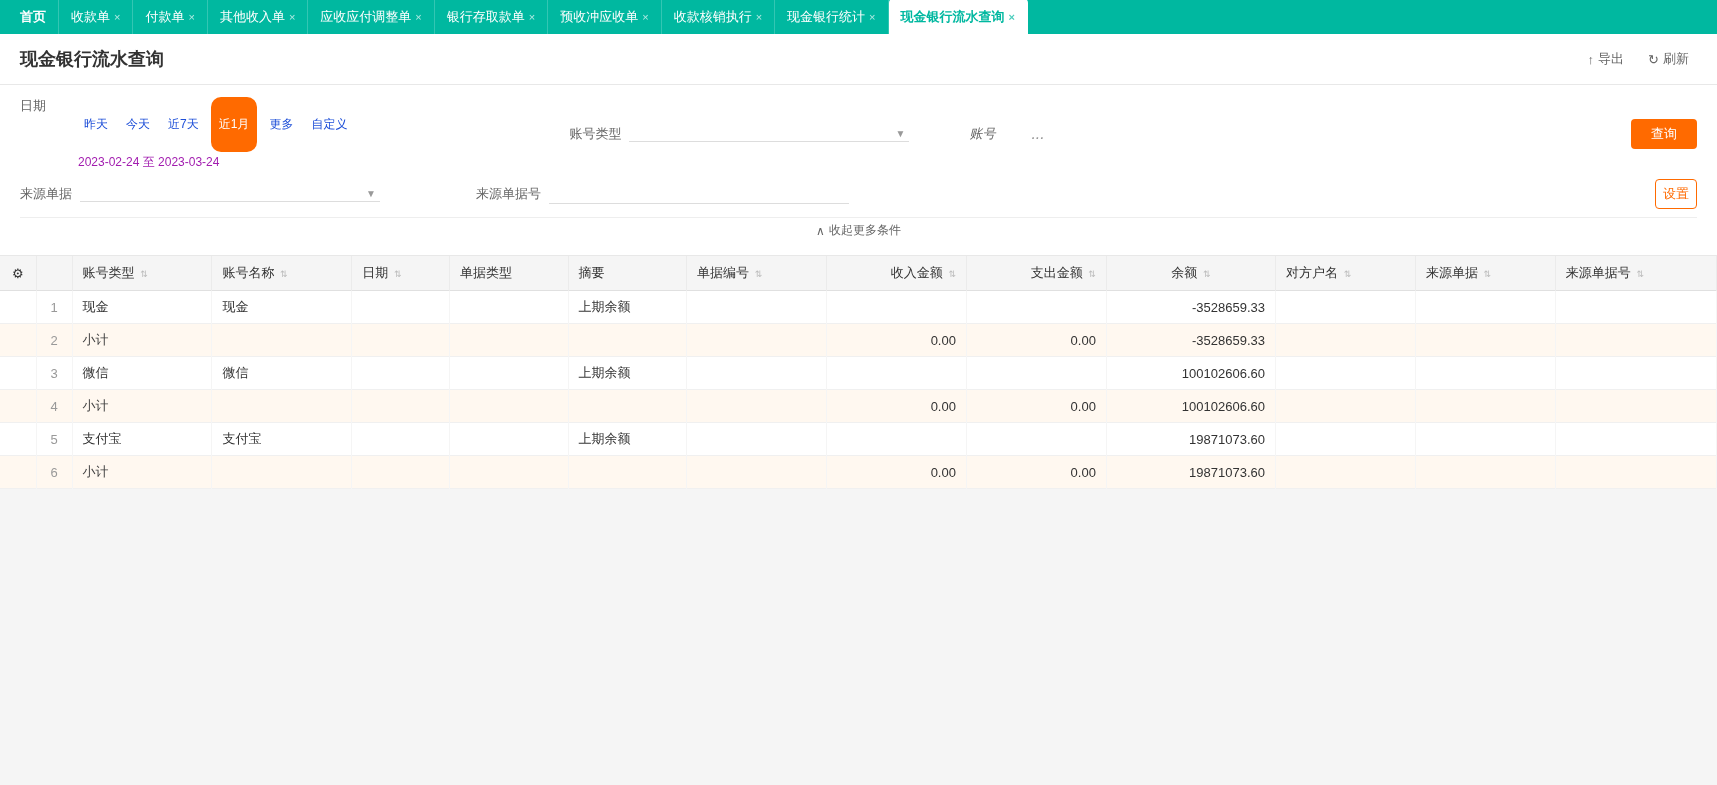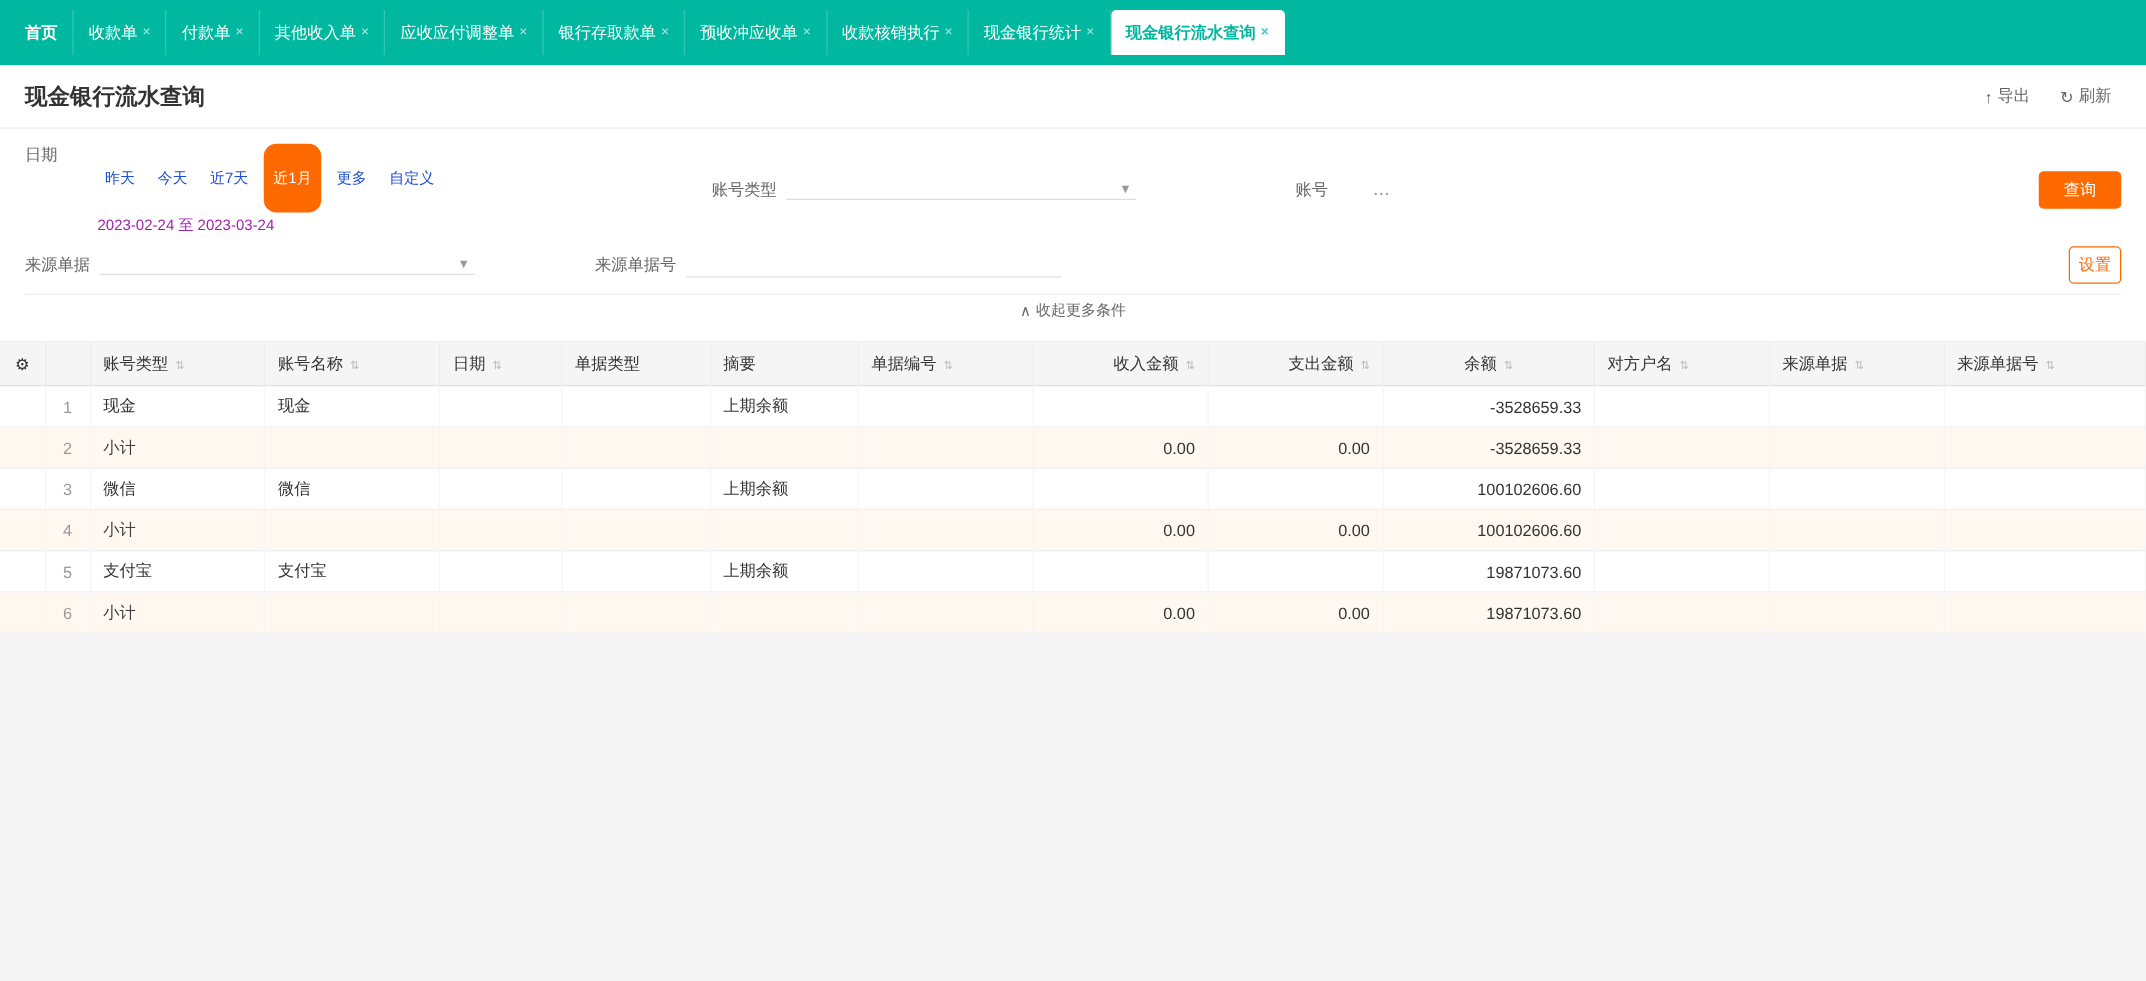--- a/index.html
+++ b/index.html
@@ -3,21 +3,21 @@
   <meta charset="utf-8">
   <style>
     * { box-sizing: border-box; margin: 0; padding: 0; font-family: 'Microsoft YaHei', Arial, sans-serif; }
     body { background: #f5f5f5; font-size: 13px; color: #333; }
 
     
     .top-nav {
       background: #00b8a0;
       display: flex;
       align-items: center;
-      height: 52px;
+      height: 34px;
       padding: 0 8px;
       gap: 0;
     }
     .nav-tab {
       display: flex; align-items: center; height: 36px;
       padding: 0 12px; color: #fff; cursor: pointer; white-space: nowrap; font-size: 13px;
       border-right: 1px solid rgba(255,255,255,0.2);
       gap: 4px;
     }
     .nav-tab.home { font-weight: bold; }
@@ -204,21 +204,21 @@
     </div>
 
     <div style="display:flex;align-items:center;gap:8px;margin-left:200px;">
       <span class="filter-label">账号类型</span>
       <div class="filter-select" style="min-width:280px;">
         <span></span>
         <span class="chevron">▼</span>
       </div>
     </div>
 
-    <div style="display:flex;align-items:center;gap:8px;margin-left:111px;">
+    <div style="display:flex;align-items:center;gap:8px;margin-left:44px;font-style:italic;">
       <span class="filter-label">账号</span>
       <span class="dots-btn">...</span>
     </div>
 
     <div style="margin-left:auto; display:flex; gap:6px; align-items:flex-end;">
       <button class="query-btn">查询</button>
     </div>
   </div>
 
   <div class="filter-row">

